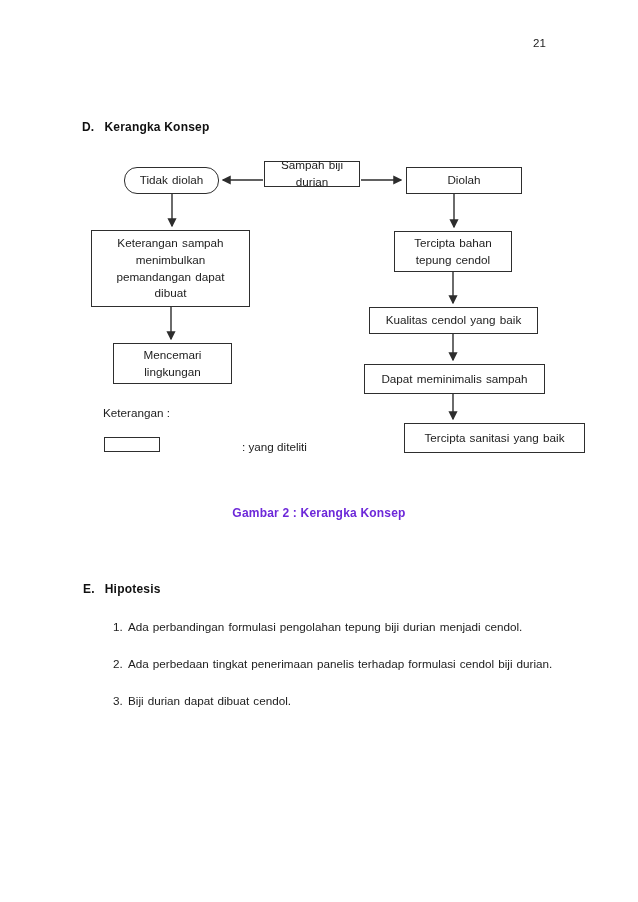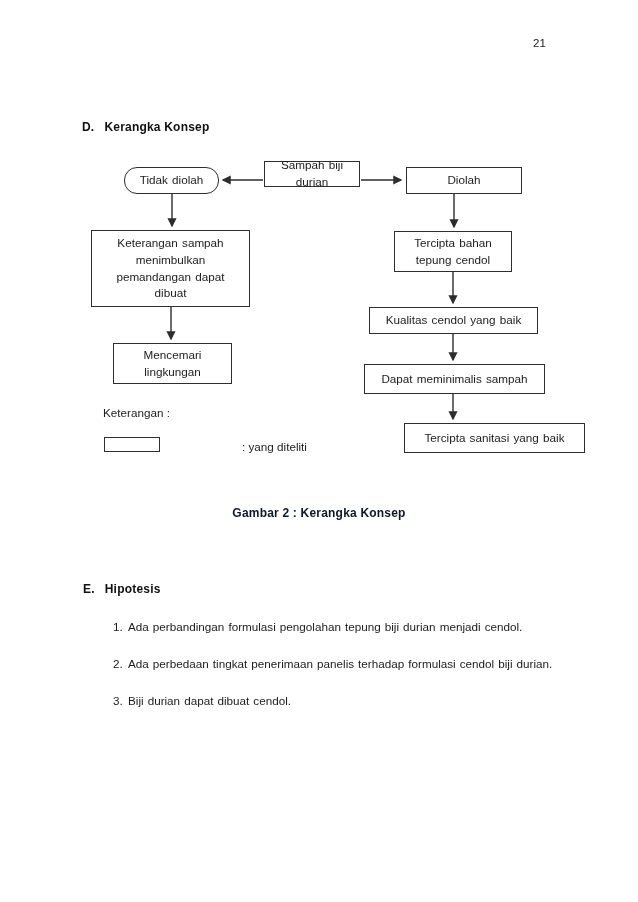--- a/index.html
+++ b/index.html
@@ -80,21 +80,21 @@
     font-size: 11.7px;
     margin-left: 44px;
   }
   .caption {
     position: absolute;
     left: 84px; top: 506px;
     width: 470px;
     text-align: center;
     font-size: 12px;
     font-weight: bold;
-    color: #0f172a;
+    color: #6d28d9;
     letter-spacing: 0.2px;
   }
   .hypo-item {
     position: absolute;
     left: 113px;
     display: flex;
     font-size: 11.7px;
     color: #1c1c1c;
     word-spacing: 0.8px;
   }

